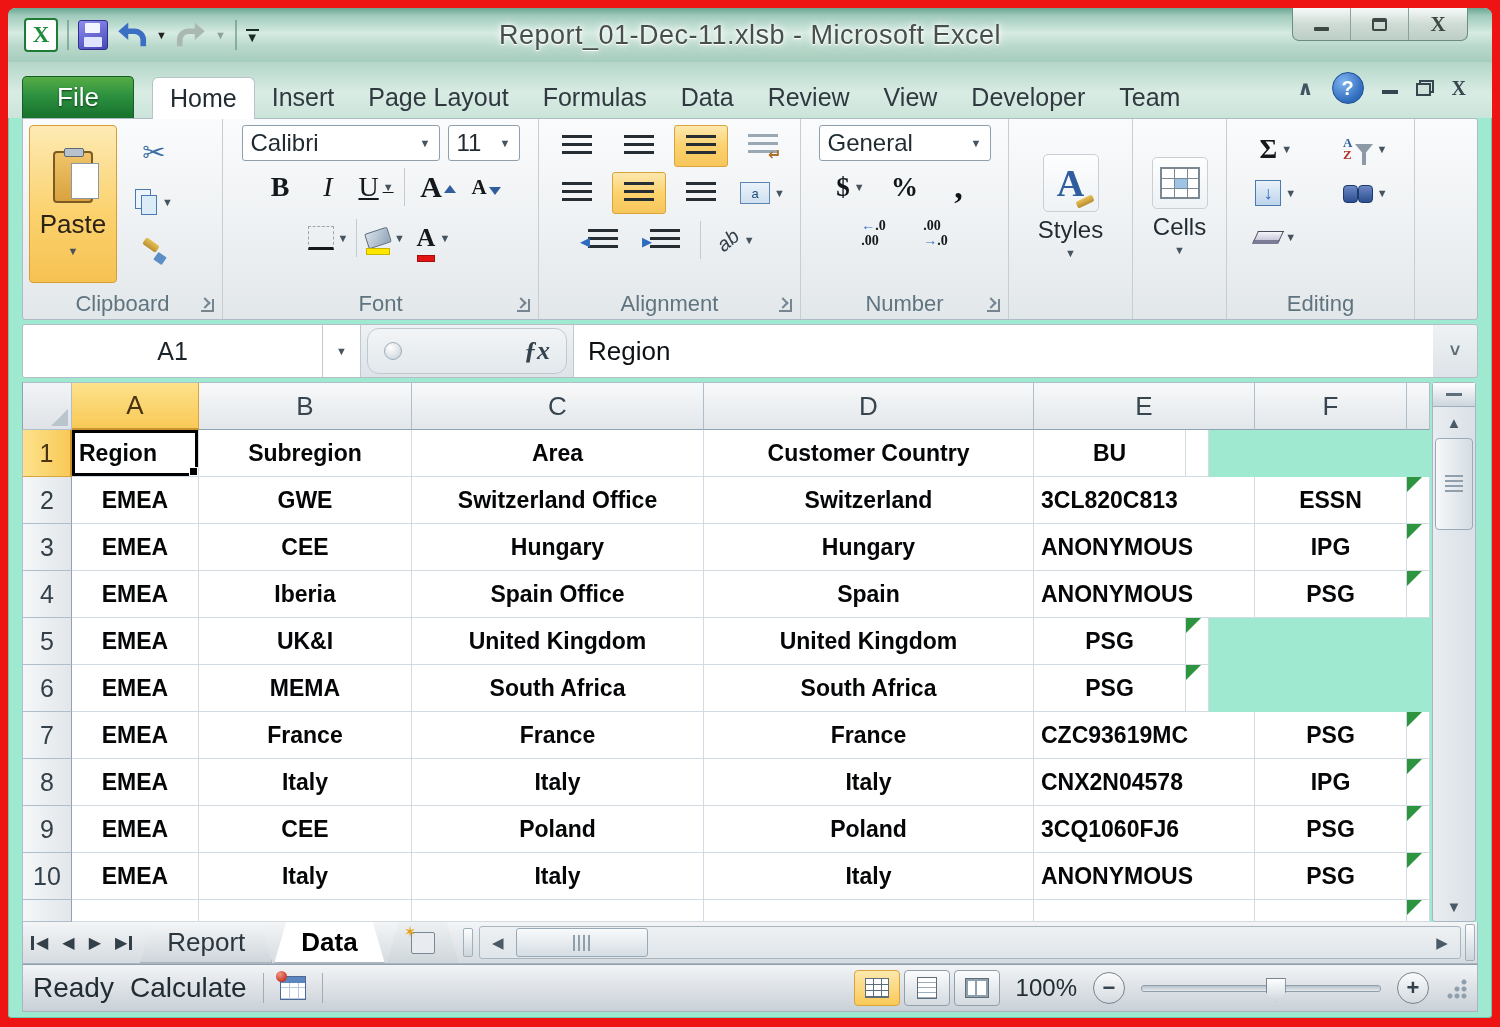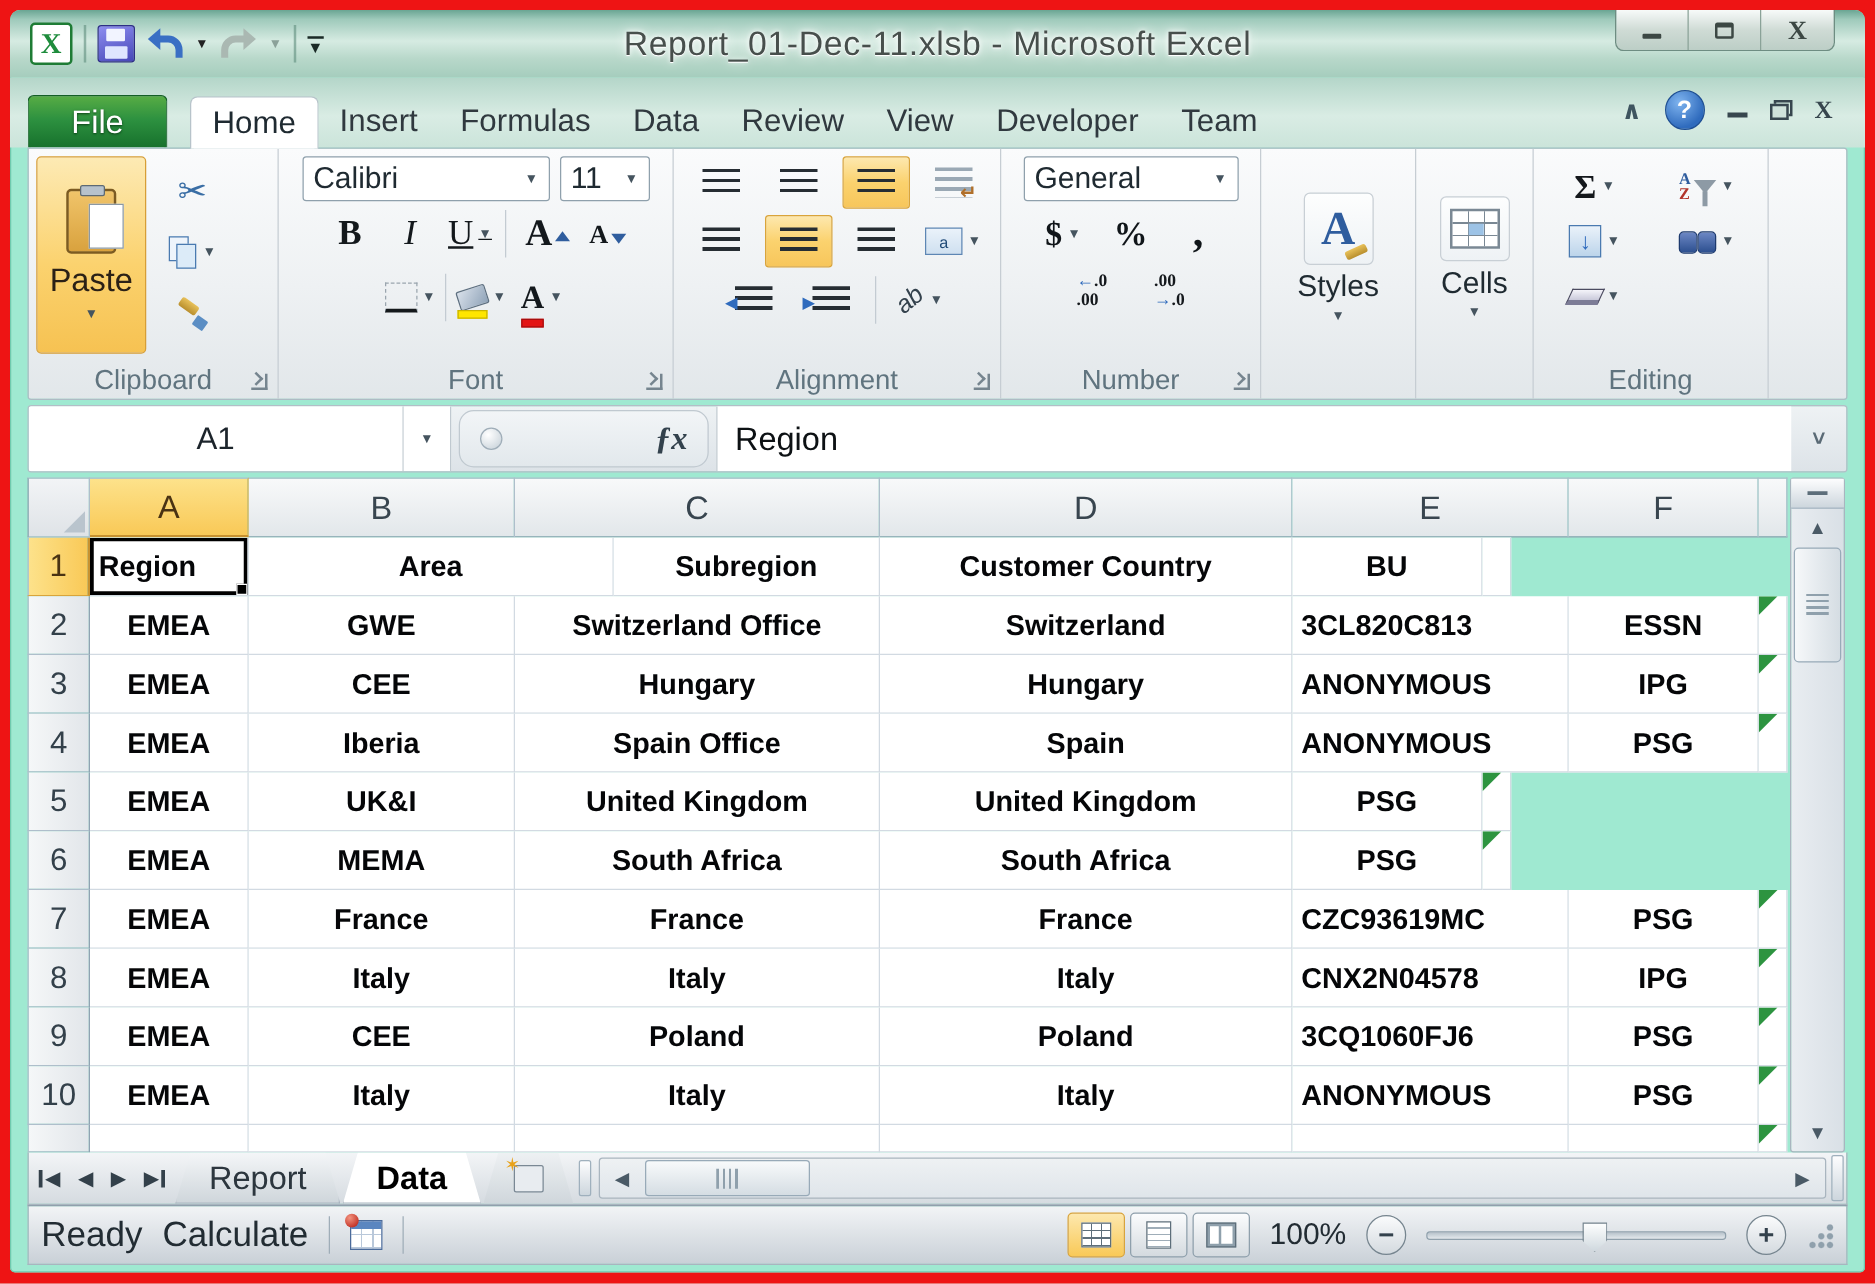--- a/index.html
+++ b/index.html
@@ -304,20 +304,21 @@
             <span class="ico-close">X</span>
           </div>
     </div>
   </div>
 
   <div class="tabrow">
     <div class="file-btn">File</div>
     <div id="ribbon-tabs" style="display:flex;align-items:flex-end;">
           <div class="rtab active">Home</div>
           <div class="rtab">Insert</div>
+          <div class="rtab">Page Layout</div>
           <div class="rtab">Formulas</div>
           <div class="rtab">Data</div>
           <div class="rtab">Review</div>
           <div class="rtab">View</div>
           <div class="rtab">Developer</div>
           <div class="rtab">Team</div>
         </div>
     <div class="tabrow-right">
       <span class="chev-up">∧</span>
       <div class="help-btn">?</div>
@@ -609,22 +610,22 @@
               <div class="g-colhead" style="width: 213px;">B</div>
               <div class="g-colhead" style="width: 292px;">C</div>
               <div class="g-colhead" style="width: 330px;">D</div>
               <div class="g-colhead" style="width: 221px;">E</div>
               <div class="g-colhead" style="width: 152px;">F</div>
               <div class="g-colhead g-sliverhead"></div>
             </div>
             <div class="g-row">
               <div class="g-rowhead sel">1</div>
               <div class="g-cell selected" style="width: 127px;">Region<div class="fill-handle"></div></div>
+              <div class="g-cell c" style="width: 213px;">Subregion</div>
               <div class="g-cell c" style="width: 292px;">Area</div>
-              <div class="g-cell c" style="width: 213px;">Subregion</div>
               <div class="g-cell c" style="width: 330px;">Customer Country</div>
               <div class="g-cell c" style="width: 152px;">BU</div>
               <div class="g-cell g-sliver"></div>
             </div>
             <div class="g-row">
               <div class="g-rowhead">2</div>
               <div class="g-cell c" style="width: 127px;">EMEA</div>
               <div class="g-cell c" style="width: 213px;">GWE</div>
               <div class="g-cell c" style="width: 292px;">Switzerland Office</div>
               <div class="g-cell c" style="width: 330px;">Switzerland</div>

